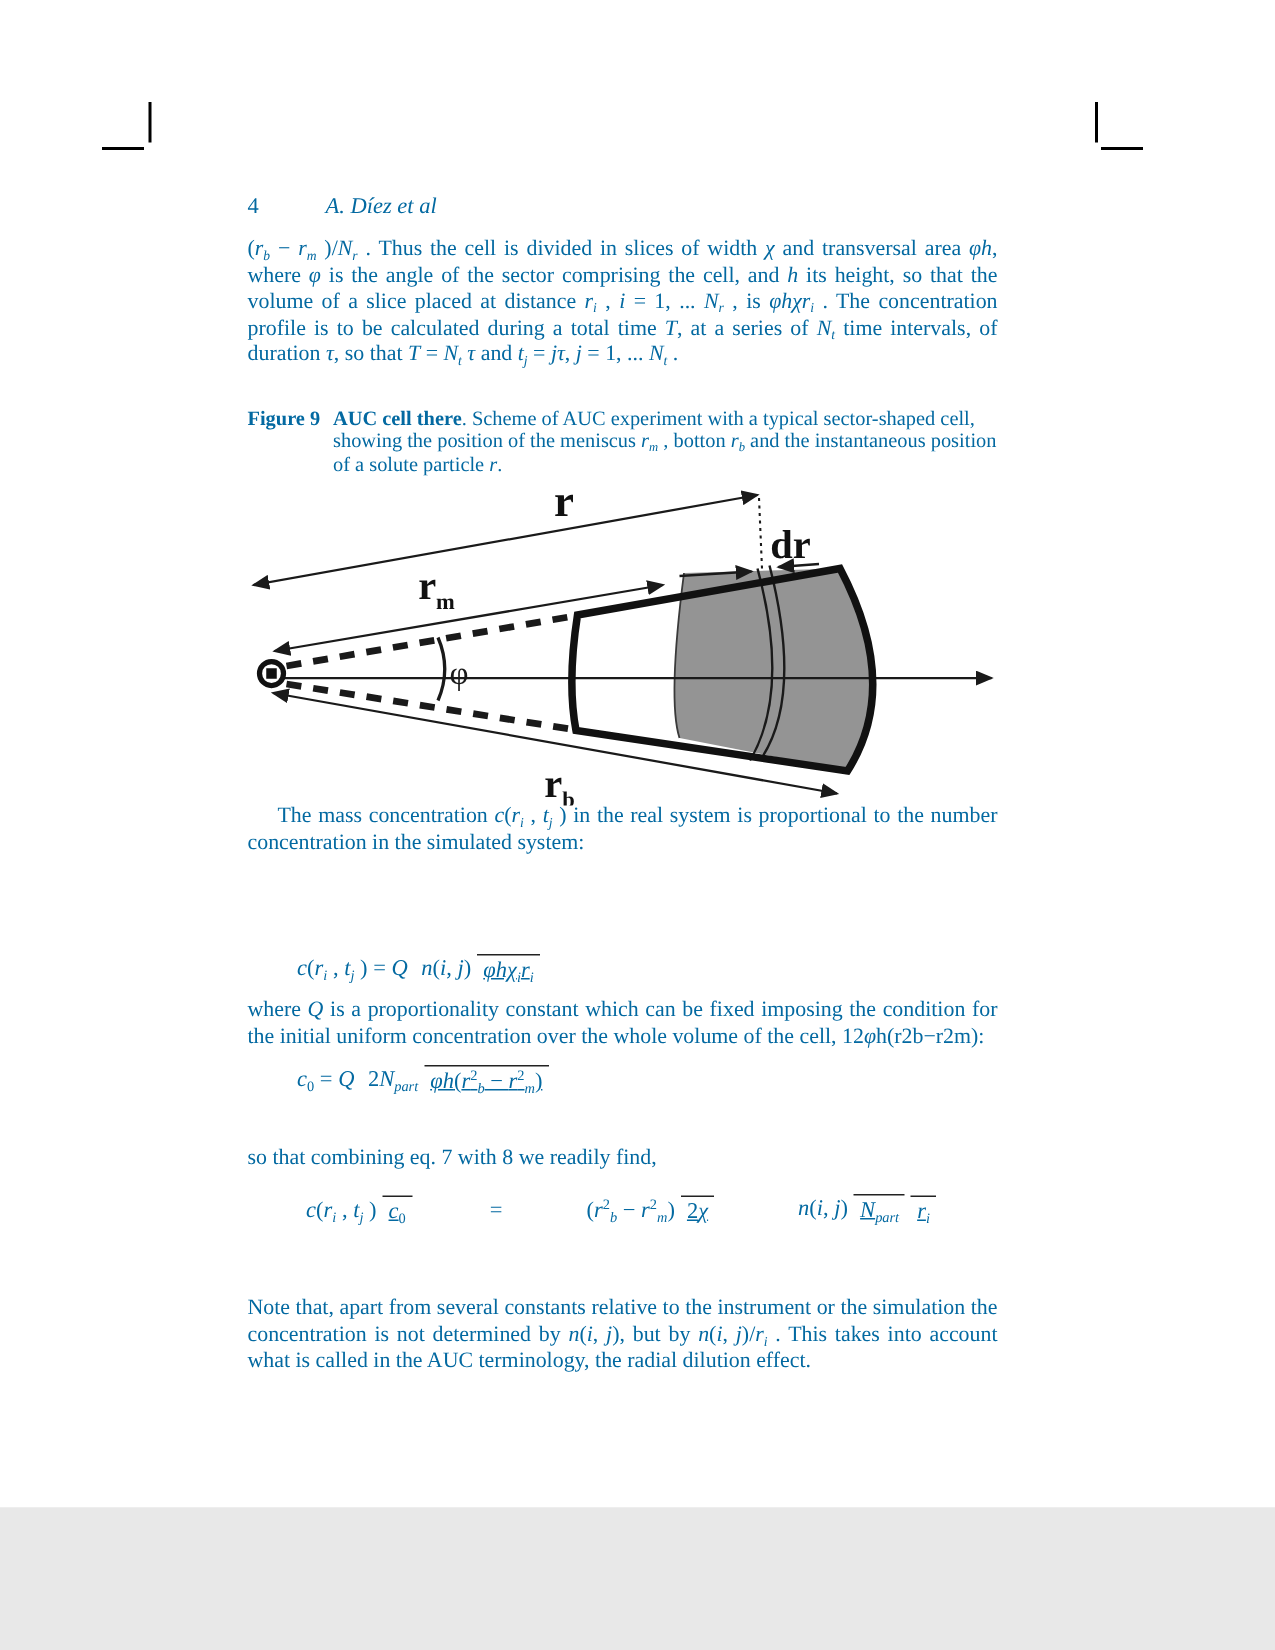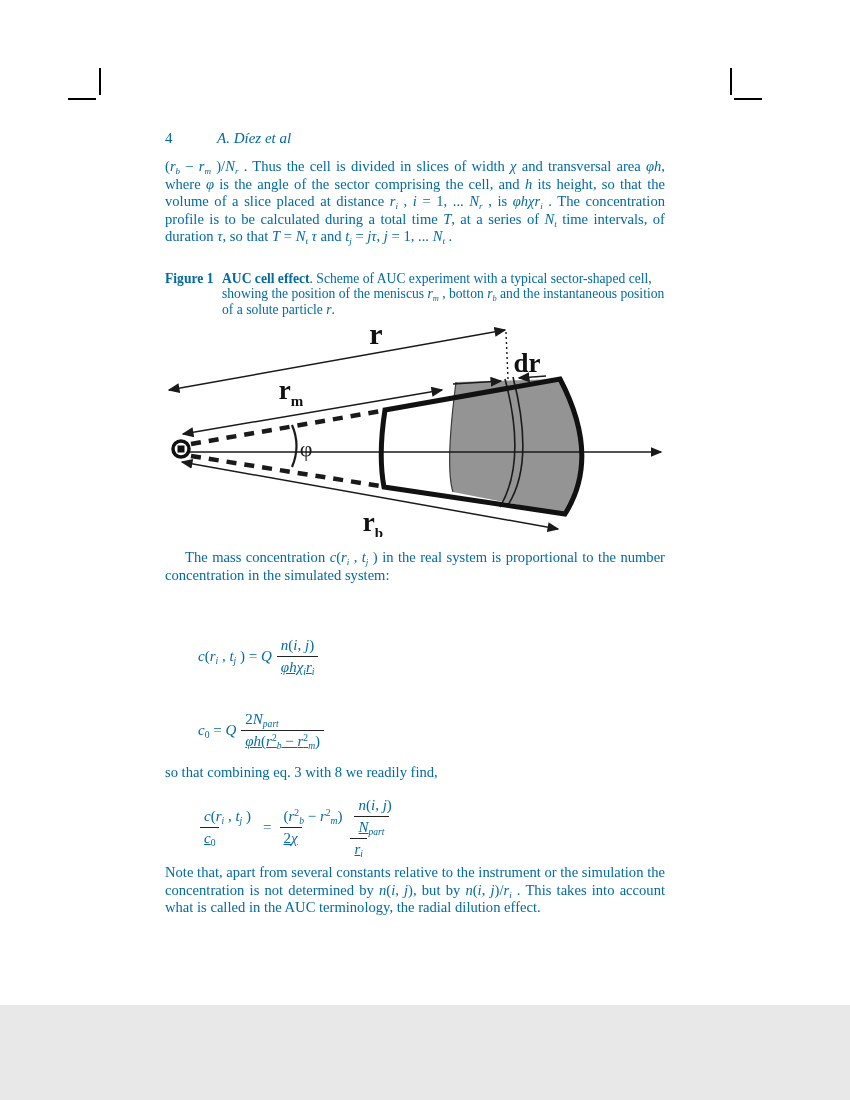--- a/index.html
+++ b/index.html
@@ -32,21 +32,21 @@
   
   .equation{
     position:absolute;left:198px;display:flex;align-items:center;
     font-size:15px;line-height:1.25;
   }
   .equation i{font-style:italic;}
   .equation sub{font-size:64%;vertical-align:-0.35em;line-height:0;}
   .equation sup{font-size:64%;vertical-align:0.55em;line-height:0;}
   .eq-lhs{margin-right:3px;white-space:nowrap;}
   .eq-rel{margin:0 6px;}
-  .frac{display:inline-flex;flex-direction:column;align-items:flex-start;vertical-align:middle;margin:0 2px;}
+  .frac{display:inline-flex;flex-direction:row;align-items:flex-end;vertical-align:middle;margin:0 2px;}
   .frac .num{padding:0 4px 1px 4px;white-space:nowrap;text-align:center;}
   .frac .den{padding:1px 4px 0 4px;border-top:1.2px solid #222;white-space:nowrap;text-align:center;text-decoration:underline;}
   .frac .num .frac{margin:0;}
 </style>
 </head>
 <body>
 
 <div class="page">
 
   <div class="crop" style="left:99px;top:68px;width:1.5px;height:27px;"></div>
@@ -58,22 +58,22 @@
   <div class="crop" style="left:734px;top:1039px;width:28px;height:1.5px;"></div>
   <div class="crop" style="left:731px;top:1044px;width:1.5px;height:29px;"></div>
 
   <div class="header">
     <span class="pagenum">4</span><span class="runhead">A. Díez et al</span>
   </div>
 
   <div class="para noindent" style="top:158px;">(<i>r</i><sub><i>b</i></sub> − <i>r</i><sub><i>m</i></sub> )/<i>N</i><sub><i>r</i></sub> . Thus the cell is divided in slices of width <i>χ</i> and transversal area <i>φh</i>, where <i>φ</i> is the angle of the sector comprising the cell, and <i>h</i> its height, so that the volume of a slice placed at distance <i>r</i><sub><i>i</i></sub> , <i>i</i> = 1, ... <i>N</i><sub><i>r</i></sub> , is <i>φhχr</i><sub><i>i</i></sub> . The concentration profile is to be calculated during a total time <i>T</i>, at a series of <i>N</i><sub><i>t</i></sub> time intervals, of duration <i>τ</i>, so that <i>T</i> = <i>N</i><sub><i>t</i></sub> <i>τ</i> and <i>t</i><sub><i>j</i></sub> = <i>jτ</i>, <i>j</i> = 1, ... <i>N</i><sub><i>t</i></sub> .</div>
 
   <div class="cap">
-    <div class="cap-label">Figure 1</div>
-    <div class="cap-body"><b>AUC cell effect</b><span>. Scheme of AUC experiment with a typical sector-shaped cell, showing the position of the meniscus <i>r</i><sub><i>m</i></sub> , botton <i>r</i><sub><i>b</i></sub> and the instantaneous position of a solute particle <i>r</i>.</span></div>
+    <div class="cap-label">Figure 9</div>
+    <div class="cap-body"><b>AUC cell there</b><span>. Scheme of AUC experiment with a typical sector-shaped cell, showing the position of the meniscus <i>r</i><sub><i>m</i></sub> , botton <i>r</i><sub><i>b</i></sub> and the instantaneous position of a solute particle <i>r</i>.</span></div>
   </div>
 
   <div class="figwrap">
     <svg width="505" height="217" viewBox="0 0 505 217" xmlns="http://www.w3.org/2000/svg">
       <defs>
         <marker id="arr" markerWidth="12" markerHeight="10" refX="10.5" refY="5" orient="auto" markerUnits="userSpaceOnUse">
           <path d="M0,0 L12,5 L0,10 z" fill="#1a1a1a"></path>
         </marker>
         <marker id="arrs" markerWidth="12" markerHeight="10" refX="1.5" refY="5" orient="auto" markerUnits="userSpaceOnUse">
           <path d="M12,0 L0,5 L12,10 z" fill="#1a1a1a"></path>
@@ -113,42 +113,43 @@
         <tspan>r</tspan><tspan dy="7" font-size="15">m</tspan>
       </text>
 
       <line x1="19" y1="142" x2="395" y2="209" stroke="#1a1a1a" stroke-width="1.5" marker-start="url(#arrs)" marker-end="url(#arr)"></line>
       <text x="210" y="211" font-size="27" font-weight="bold" text-anchor="middle" fill="#111" font-family="'Liberation Serif','DejaVu Serif',serif">
         <tspan>r</tspan><tspan dy="7" font-size="15">b</tspan>
       </text>
     </svg>
   </div>
 
-  <div class="para indent" style="top:549px;">The mass concentration <i>c</i>(<i>r</i><sub><i>i</i></sub> , <i>t</i><sub><i>j</i></sub> ) in the real system is proportional to the number concentration in the simulated system:</div>
+  <div class="para indent" style="top:536px;">The mass concentration <i>c</i>(<i>r</i><sub><i>i</i></sub> , <i>t</i><sub><i>j</i></sub> ) in the real system is proportional to the number concentration in the simulated system:</div>
 
   <div class="equation" style="top:615px;margin-top:21px;">
     <span class="eq-lhs"><i>c</i>(<i>r</i><sub><i>i</i></sub> , <i>t</i><sub><i>j</i></sub> ) = <i>Q</i></span>
     <span class="frac">
       <span class="num"><i>n</i>(<i>i</i>, <i>j</i>)</span>
       <span class="den"><i>φhχ</i><sub><i>i</i></sub><i>r</i><sub><i>i</i></sub></span>
     </span>
   </div>
 
+  <div class="para noindent" style="top:665px;">where <i>Q</i> is a proportionality constant which can be fixed imposing the condition for the initial uniform concentration over the whole volume of the cell, 12<i>φ</i>h(r2b−r2m):</div>
 
   <div class="equation" style="top:710px;">
     <span class="eq-lhs"><i>c</i><sub>0</sub> = <i>Q</i></span>
     <span class="frac">
       <span class="num">2<i>N</i><sub><i>part</i></sub></span>
       <span class="den"><i>φh</i>(<i>r</i><sup>2</sup><sub><i>b</i></sub> − <i>r</i><sup>2</sup><sub><i>m</i></sub>)</span>
     </span>
   </div>
 
-  <div class="para noindent" style="top:764px;">so that combining eq. 3 with 8 we readily find,</div>
+  <div class="para noindent" style="top:764px;">so that combining eq. 7 with 8 we readily find,</div>
 
-  <div class="equation" style="top:796px;">
+  <div class="equation" style="top:796px;gap:44px;">
     <span class="frac">
       <span class="num"><i>c</i>(<i>r</i><sub><i>i</i></sub> , <i>t</i><sub><i>j</i></sub> )</span>
       <span class="den"><i>c</i><sub>0</sub></span>
     </span>
     <span class="eq-rel">=</span>
     <span class="frac">
       <span class="num">(<i>r</i><sup>2</sup><sub><i>b</i></sub> − <i>r</i><sup>2</sup><sub><i>m</i></sub>)</span>
       <span class="den">2<i>χ</i></span>
     </span>
     <span class="frac">

